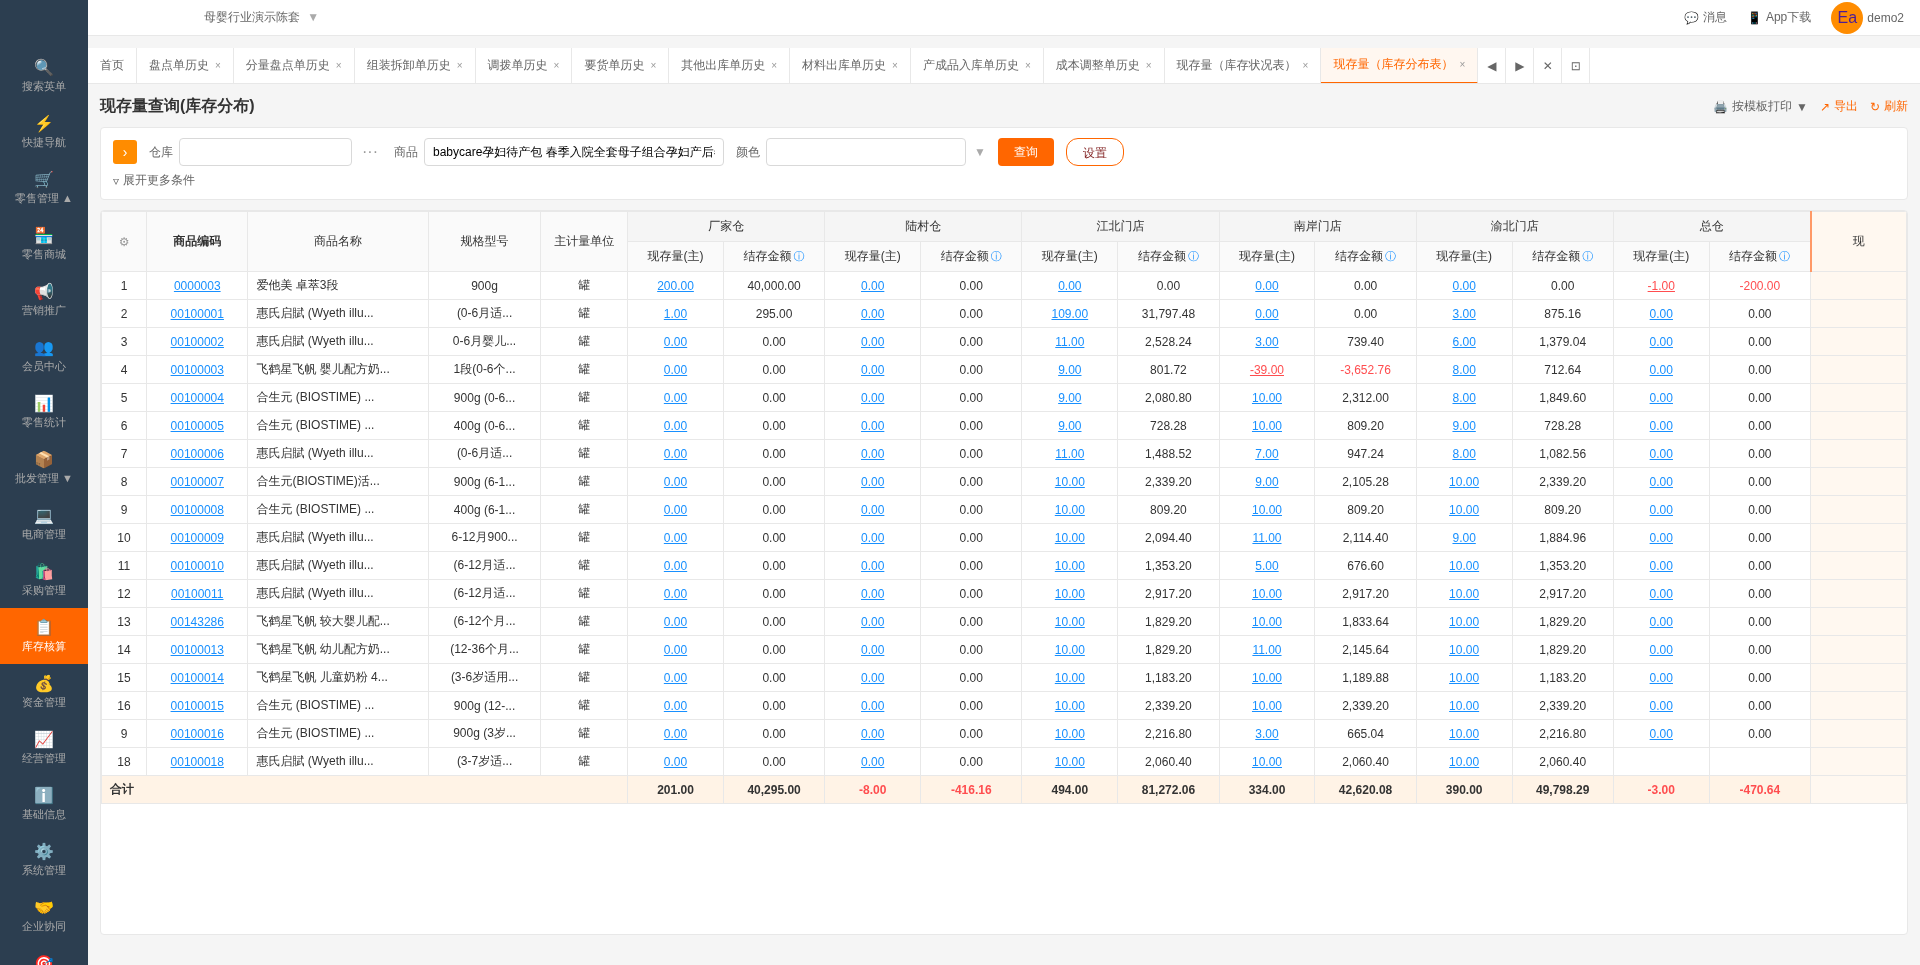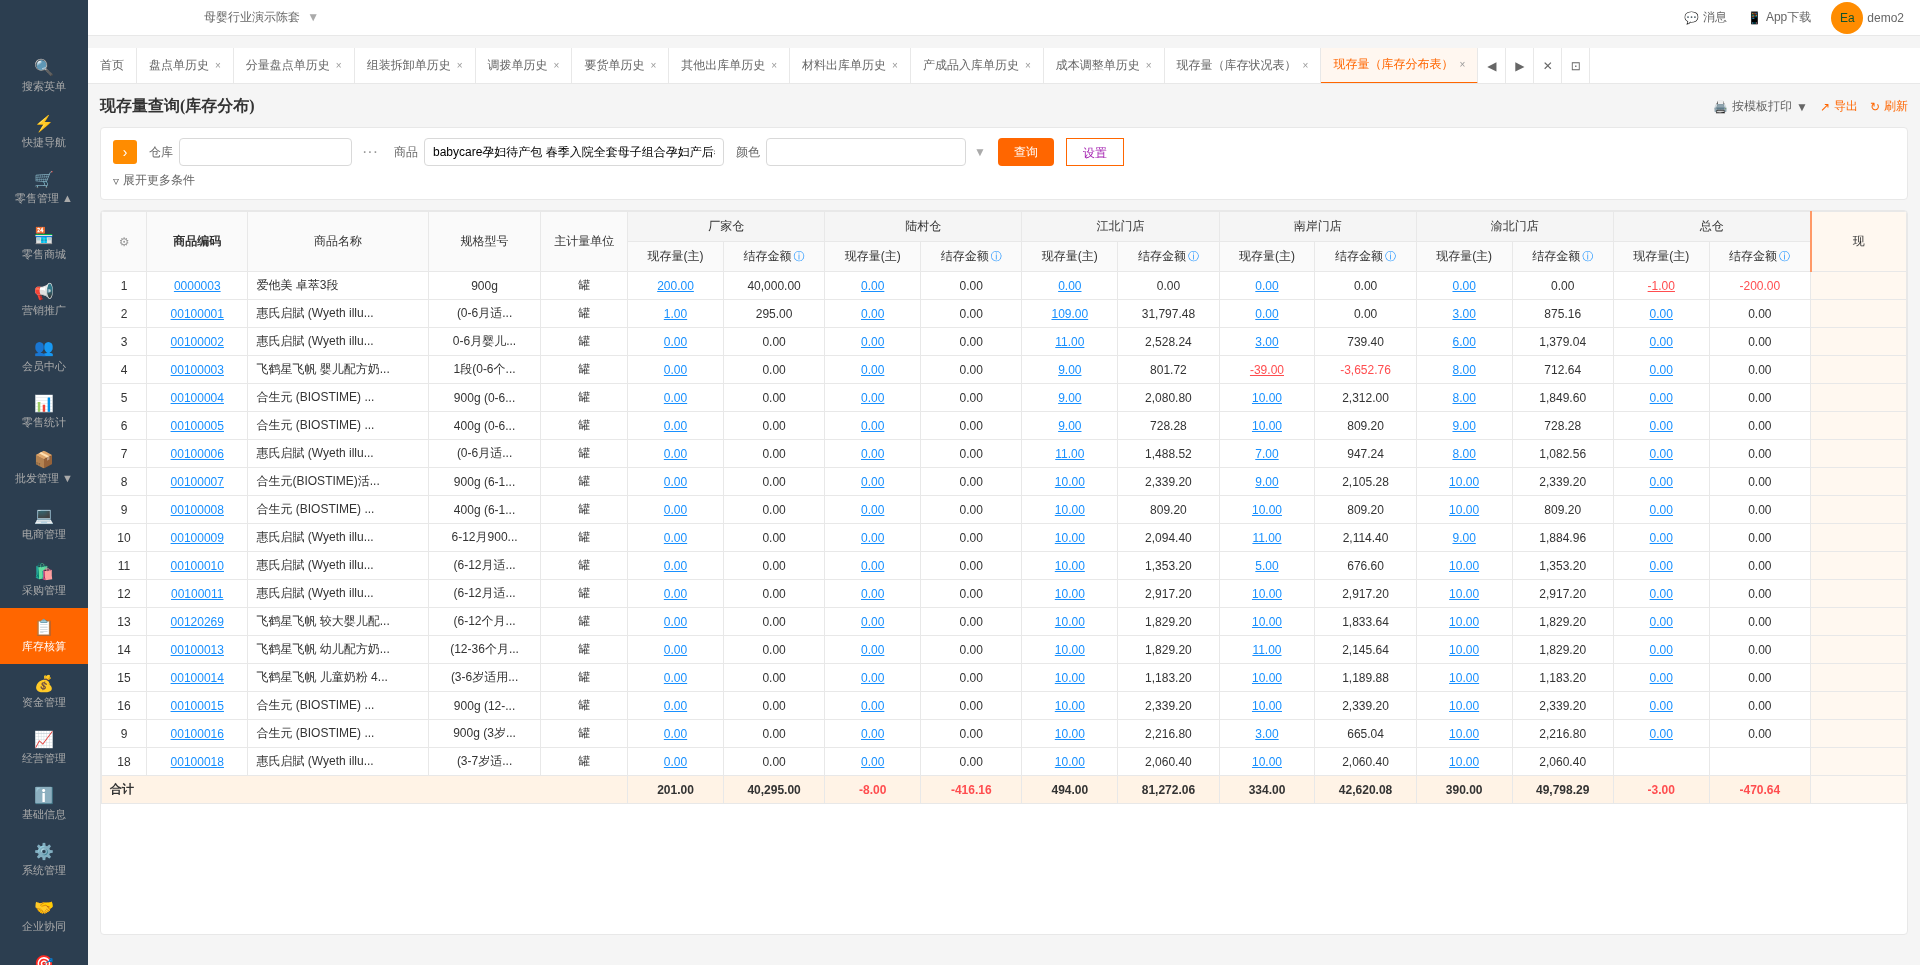--- a/index.html
+++ b/index.html
@@ -52,22 +52,22 @@
       font-size: 12px;
     }
     .avatar {
       width: 32px;
       height: 32px;
       background: #ff8c00;
       border-radius: 50%;
       display: flex;
       align-items: center;
       justify-content: center;
-      color: #14532d;
-      font-size: 12px;
+      color: #4c1d95;
+      font-size: 16px;
     }
 
     
     .tab-bar {
       position: fixed;
       top: 48px;
       left: 88px;
       right: 0;
       height: 36px;
       background: #fff;
@@ -150,21 +150,20 @@
     .page-header {
       display: flex;
       align-items: center;
       justify-content: space-between;
       margin-bottom: 10px;
     }
     .page-title {
       font-size: 16px;
       font-weight: bold;
       color: #333;
-      font-family: Liberation Serif, serif;
     }
     .header-actions {
       display: flex;
       align-items: center;
       gap: 12px;
     }
     .header-btn {
       display: flex;
       align-items: center;
       gap: 4px;
@@ -220,23 +219,23 @@
       color: #fff;
       border: none;
       border-radius: 4px;
       cursor: pointer;
       font-size: 12px;
     }
     .btn-setting {
       height: 28px;
       padding: 6px 16px;
       background: #fff;
-      color: #a21caf;
+      color: #7f1d1d;
       border: 1px solid #ff6600;
-      border-radius: 0;
+      border-radius: 12px;
       cursor: pointer;
       font-size: 12px;
     }
     .expand-btn {
       display: flex;
       align-items: center;
       gap: 4px;
       color: #666;
       cursor: pointer;
       font-size: 12px;
@@ -757,21 +756,21 @@
     <td class="td-link ">10.00</td>
     <td class="">2,917.20</td>
     <td class="td-link ">10.00</td>
     <td>2,917.20</td>
     <td class="td-link ">0.00</td>
     <td class="">0.00</td>
     <td style="background:#fff8f0;"></td>
   </tr>
           <tr>
     <td>13</td>
-    <td class="td-link">00120269</td>
+    <td class="td-link">00143286</td>
     <td class="text-left">飞鹤星飞帆 较大婴儿配...</td>
     <td>(6-12个月...</td>
     <td>罐</td>
     <td class="td-link ">0.00</td>
     <td>0.00</td>
     <td class="td-link ">0.00</td>
     <td class="">0.00</td>
     <td class="td-link ">10.00</td>
     <td>1,829.20</td>
     <td class="td-link ">10.00</td>

